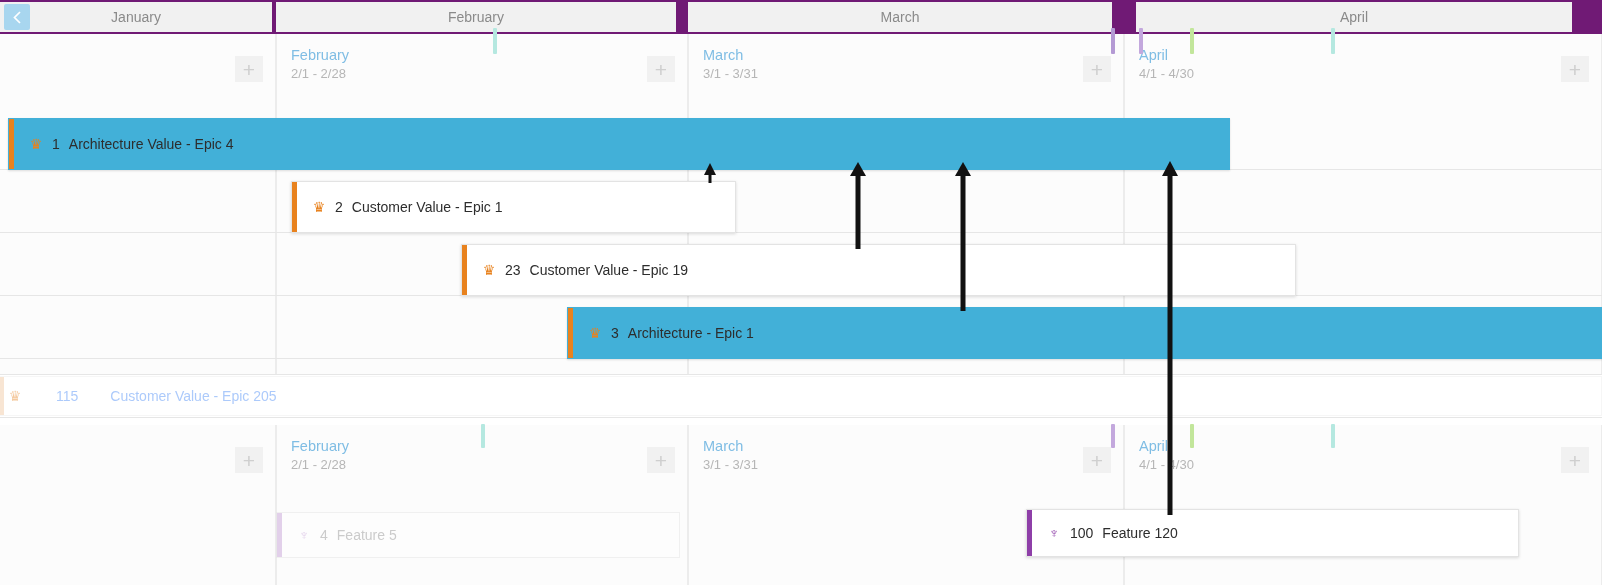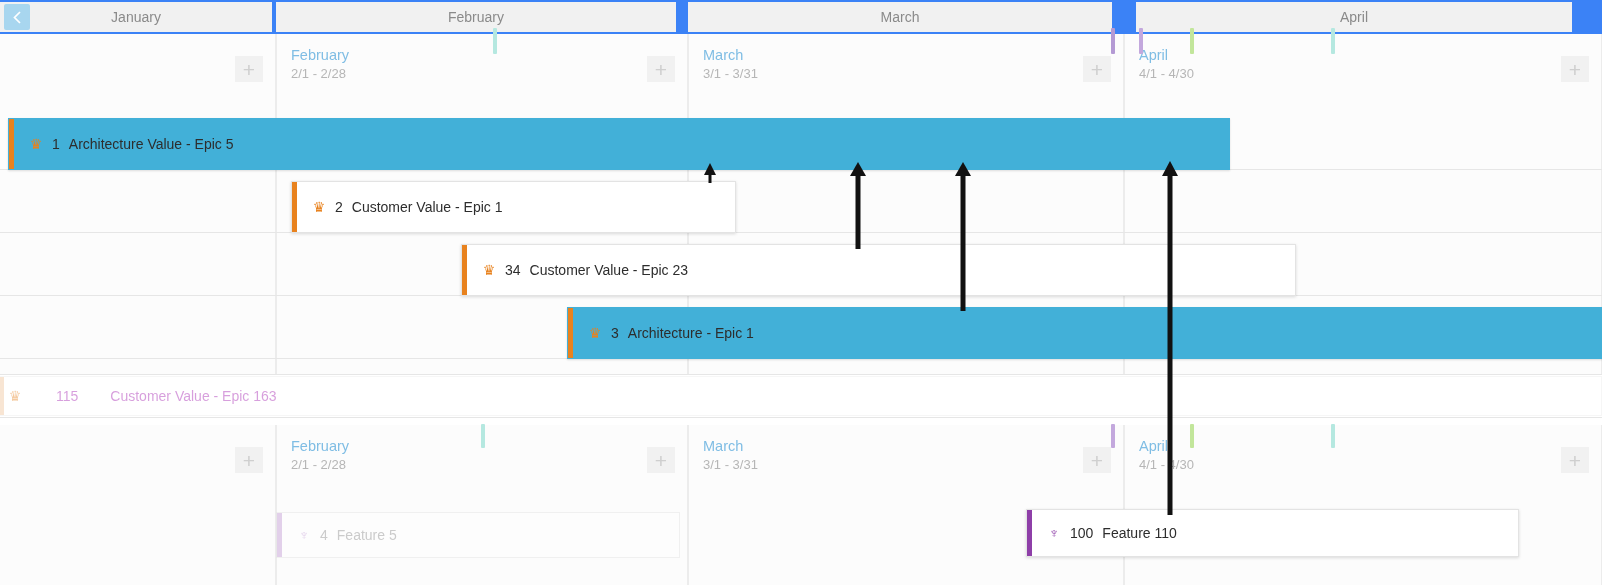--- a/index.html
+++ b/index.html
@@ -5,21 +5,21 @@
   html,body{margin:0;padding:0;}
   body{
     width:1602px;height:585px;overflow:hidden;
     background:#ffffff;
     font-family:"Liberation Sans","DejaVu Sans",sans-serif;
     -webkit-font-smoothing:antialiased;
   }
   .board{position:relative;width:1602px;height:585px;overflow:hidden;background:#fff;}
 
   
-  .month-header-strip{position:absolute;left:0;top:0;width:1602px;height:34px;background:#3b82f6;}
+  .month-header-strip{position:absolute;left:0;top:0;width:1602px;height:34px;background:#701a75;}
   .month-header{
     position:absolute;top:2px;height:30px;
     background:#f1f1f1;
     color:#8a8a8a;font-size:14px;
     display:flex;align-items:center;justify-content:center;
     box-sizing:border-box;
   }
   .back-btn{
     position:absolute;left:4px;top:4px;width:26px;height:26px;
     background:#a8d6ef;border-radius:2px;
@@ -65,21 +65,21 @@
     cursor:pointer;
     z-index:5;
   }
   .card .lbar{position:absolute;left:0;top:0;bottom:0;width:5px;}
   .card .ico{margin-left:18px;width:18px;display:flex;align-items:center;justify-content:center;font-size:14px;}
   .card .num{margin-left:7px;}
   .card .ttl{margin-left:9px;}
   .card.teal{background:#42b0d8;border-color:#42b0d8;box-shadow:0 1px 2px rgba(0,0,0,.13);}
   .card.white{box-shadow:0 1px 3px rgba(0,0,0,.14);}
   .card.ghost{opacity:.42;box-shadow:none;border-color:#ececec;}
-  .card.ghost .ttl,.card.ghost .num{color:#a21caf;margin-left:32px;}
+  .card.ghost .ttl,.card.ghost .num{color:#3b82f6;margin-left:32px;}
   .card.featghost{opacity:.45;box-shadow:none;}
   .card.featghost .ttl,.card.featghost .num{color:#909090;}
 
   .crown{color:#e8821e;font-size:13px;}
   .trophy{color:#8e3fa8;font-size:13px;}
   .trophy.pale{color:#c39bd6;}
 
   
   .arrows{position:absolute;left:0;top:0;width:1602px;height:585px;pointer-events:none;z-index:9;}
 
@@ -149,51 +149,51 @@
     <div class="rowband" style="top:0px;height:136px;"></div>
     <div class="rowband" style="top:136px;height:63px;"></div>
     <div class="rowband" style="top:199px;height:63px;"></div>
     <div class="rowband" style="top:262px;height:63px;"></div>
   </div>
 
   <div class="card teal" style="left:8px;top:118px;width:1222px;height:52px;">
     <span class="lbar" style="background:#e8821e;"></span>
     <span class="ico crown">♛</span>
     <span class="num">1</span>
-    <span class="ttl">Architecture Value - Epic 5</span>
+    <span class="ttl">Architecture Value - Epic 4</span>
   </div>
 
   <div class="card white" style="left:291px;top:181px;width:445px;height:52px;">
     <span class="lbar" style="background:#e8821e;"></span>
     <span class="ico crown">♛</span>
     <span class="num">2</span>
     <span class="ttl">Customer Value - Epic 1</span>
   </div>
 
   <div class="card white" style="left:461px;top:244px;width:835px;height:52px;">
     <span class="lbar" style="background:#e8821e;"></span>
     <span class="ico crown">♛</span>
-    <span class="num">34</span>
-    <span class="ttl">Customer Value - Epic 23</span>
+    <span class="num">23</span>
+    <span class="ttl">Customer Value - Epic 19</span>
   </div>
 
   <div class="card teal" style="left:567px;top:307px;width:1040px;height:52px;">
     <span class="lbar" style="background:#e8821e;"></span>
     <span class="ico crown">♛</span>
     <span class="num">3</span>
     <span class="ttl">Architecture - Epic 1</span>
   </div>
 
   <div class="lane-gap" style="top:374px;height:44px;background:#ffffff;border-top:1px solid #e6e6e6;border-bottom:1px solid #e6e6e6;box-sizing:border-box;"></div>
 
   <div class="card ghost" style="left:0px;top:376px;width:1602px;height:40px;border-left:none;">
     <span class="lbar" style="background:#f0c398;width:4px;"></span>
     <span class="ico crown" style="margin-left:6px;">♛</span>
     <span class="num">115</span>
-    <span class="ttl">Customer Value - Epic 163</span>
+    <span class="ttl">Customer Value - Epic 205</span>
   </div>
 
   <div class="lane" style="top:425px;height:160px;">
     <div class="lane-bg"></div>
 
     <div class="col first" style="left:0px;width:276px;">
       <div class="plus-btn">+</div>
     </div>
     <div class="col" style="left:276px;width:412px;">
       <div class="col-head">
@@ -227,21 +227,21 @@
     <span class="lbar" style="background:#c39bd6;"></span>
     <span class="ico trophy pale">♆</span>
     <span class="num">4</span>
     <span class="ttl">Feature 5</span>
   </div>
 
   <div class="card white" style="left:1026px;top:509px;width:493px;height:48px;">
     <span class="lbar" style="background:#8e3fa8;"></span>
     <span class="ico trophy">♆</span>
     <span class="num">100</span>
-    <span class="ttl">Feature 110</span>
+    <span class="ttl">Feature 120</span>
   </div>
 
   <svg class="arrows" viewBox="0 0 1602 585">
     <g fill="#111">
       <rect x="708.5" y="170" width="3" height="13"></rect>
       <polygon points="710,163 716,175 704,175"></polygon>
     </g>
     <g fill="#111">
       <rect x="855.5" y="170" width="5" height="79"></rect>
       <polygon points="858,162 866,176 850,176"></polygon>

